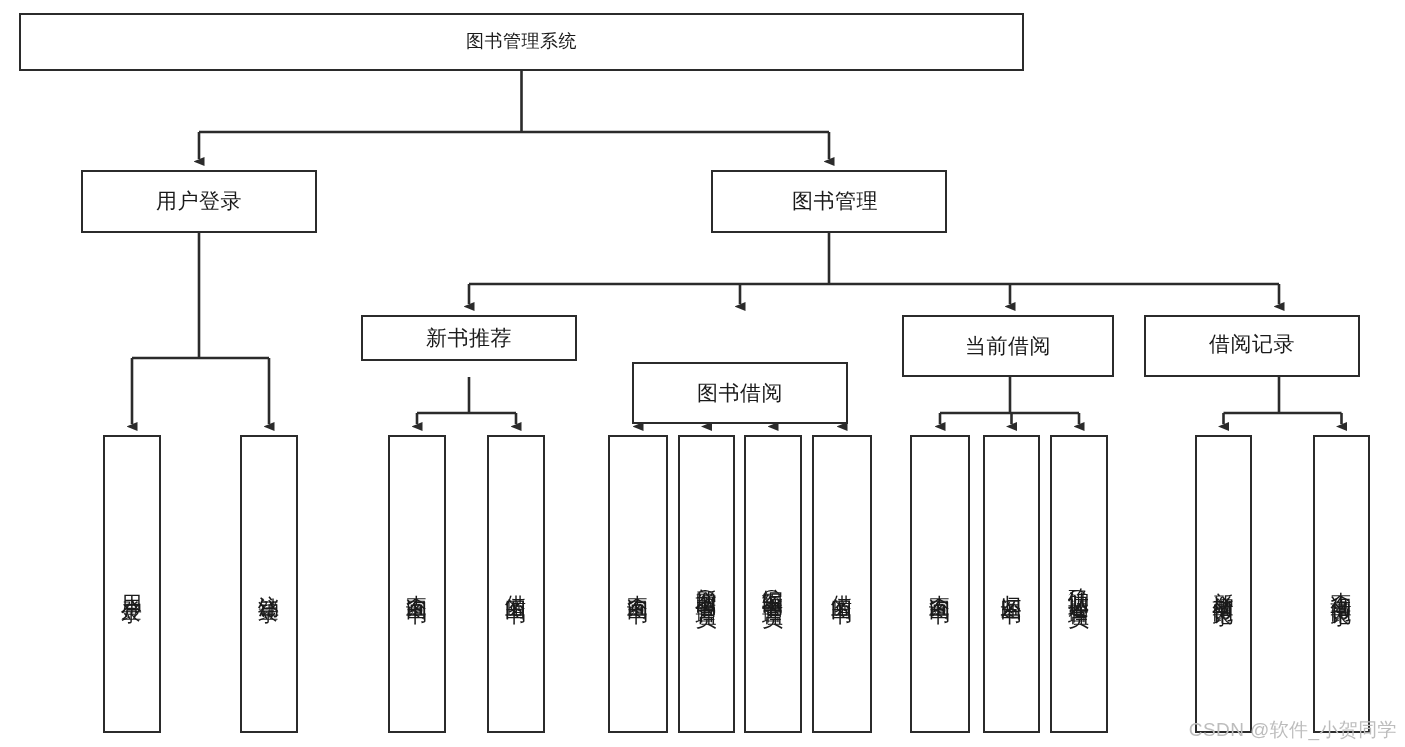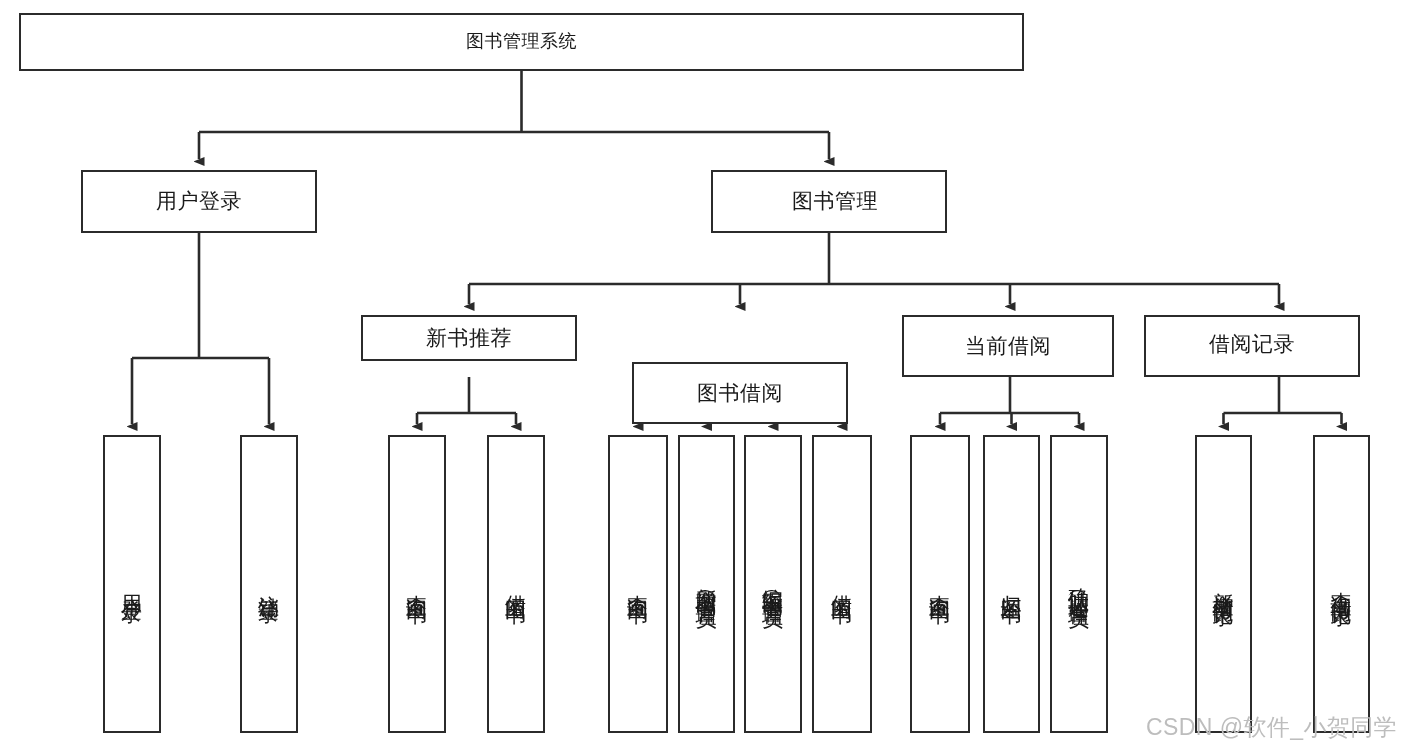--- a/index.html
+++ b/index.html
@@ -62,21 +62,21 @@
     writing-mode: vertical-rl;
     text-orientation: upright;
     font-size: 21px;
     letter-spacing: 3px;
     line-height: 1;
   }
   .watermark {
     position: absolute;
     right: 8px;
     bottom: 4px;
-    font-size: 23px;
+    font-size: 19px;
     color: #bdbdbd;
     letter-spacing: 0.4px;
     z-index: 6;
     white-space: nowrap;
     font-family: "Liberation Sans", "DejaVu Sans", sans-serif;
   }
 </style>
 </head>
 <body>
 

